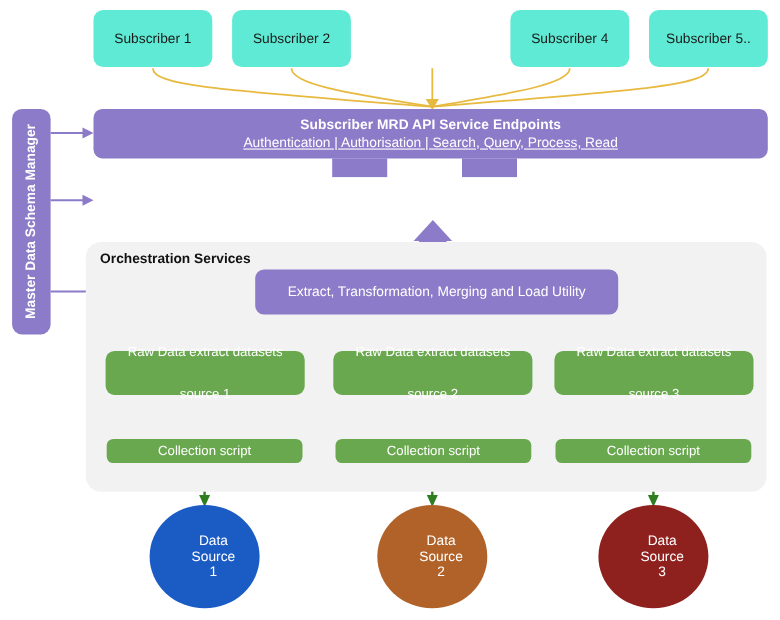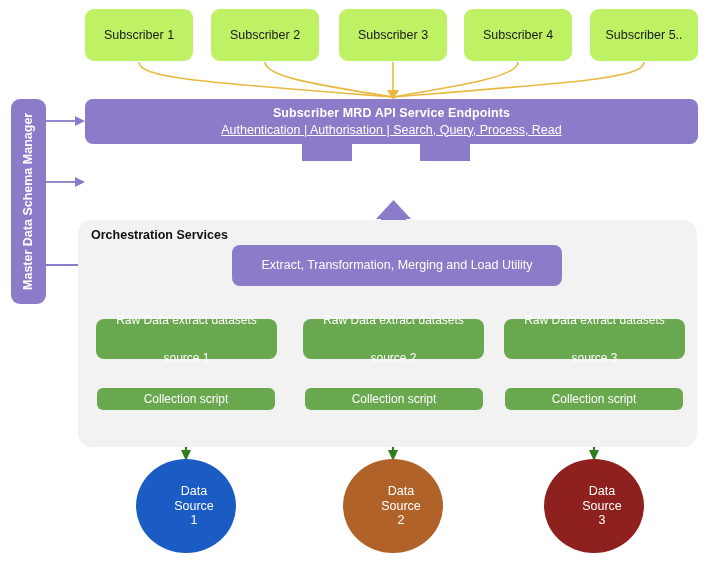--- a/index.html
+++ b/index.html
@@ -16,21 +16,21 @@
     width: 709px; height: 564px;
     pointer-events: none;
   }
   svg.layer.under { z-index: 1; }
 
   .node { position: absolute; z-index: 2; display: flex;
           align-items: center; justify-content: center;
           text-align: center; line-height: 1.18; }
 
   .subscriber {
-    background: #bef264;
+    background: #5eead4;
     border-radius: 9px;
     color: #1a1a1a;
     font-size: 12.5px;
     width: 108px; height: 52px;
     top: 9px;
   }
 
   .bar {
     background: #8B7BC8;
     border-radius: 8px;
@@ -89,21 +89,21 @@
     flex-direction: column;
     gap: 24px;
   }
   .raw-box .l1, .raw-box .l2 { display: block; }
 
   .script-box {
     background: #6AA84F;
     border-radius: 6px;
     color: #ffffff;
     width: 178px; height: 22px;
-    top: 388px;
+    top: 399px;
     font-size: 12px;
   }
 
   .source {
     border-radius: 50%;
     color: #ffffff;
     width: 100px; height: 94px;
     top: 459px;
     font-size: 12.5px;
     flex-direction: column;
@@ -169,23 +169,20 @@
       <polygon points="594,461 589,450 599,450"></polygon>
     </g>
   </svg>
 
   <div class="node subscriber" style="left:85px">
     <span>Subscriber 1</span>
   </div>
   <div class="node subscriber" style="left:211px">
     <span>Subscriber 2</span>
   </div>
-  <div class="node subscriber" style="left:339px">
-    <span>Subscriber 3</span>
-  </div>
   <div class="node subscriber" style="left:464px">
     <span>Subscriber 4</span>
   </div>
   <div class="node subscriber" style="left:590px">
     <span>Subscriber 5..</span>
   </div>
 
   <div class="node" id="schema-manager">
     <span>Master Data Schema Manager</span>
   </div>

